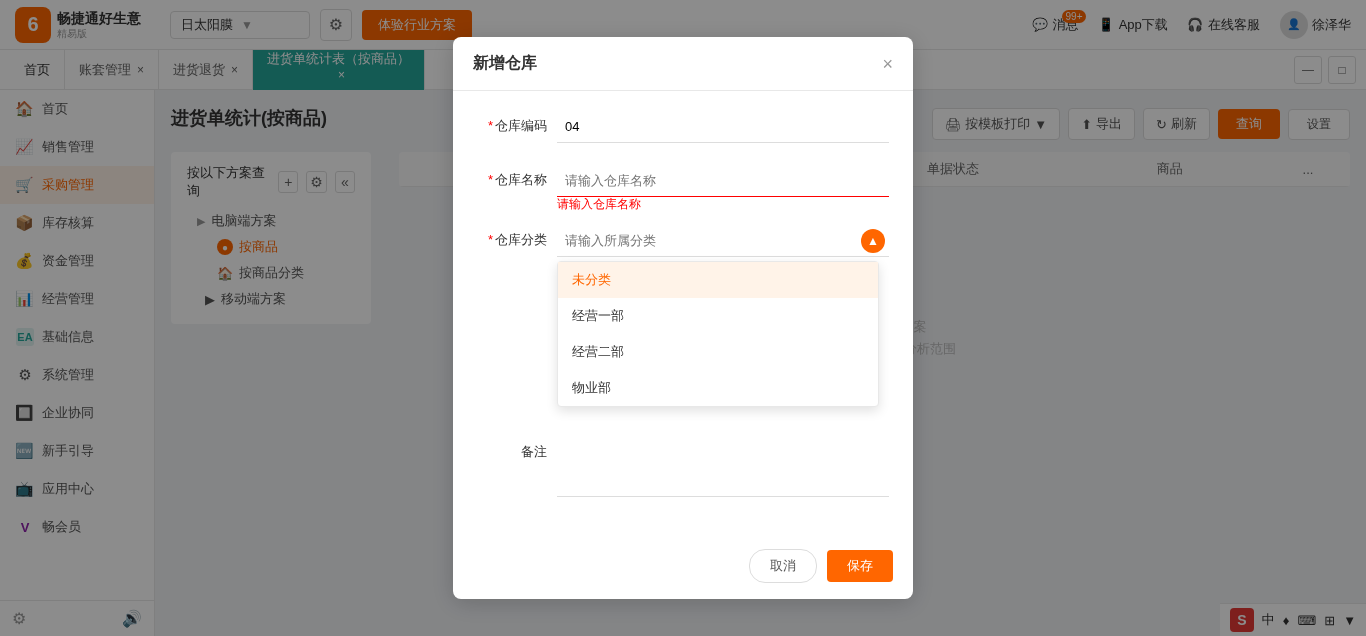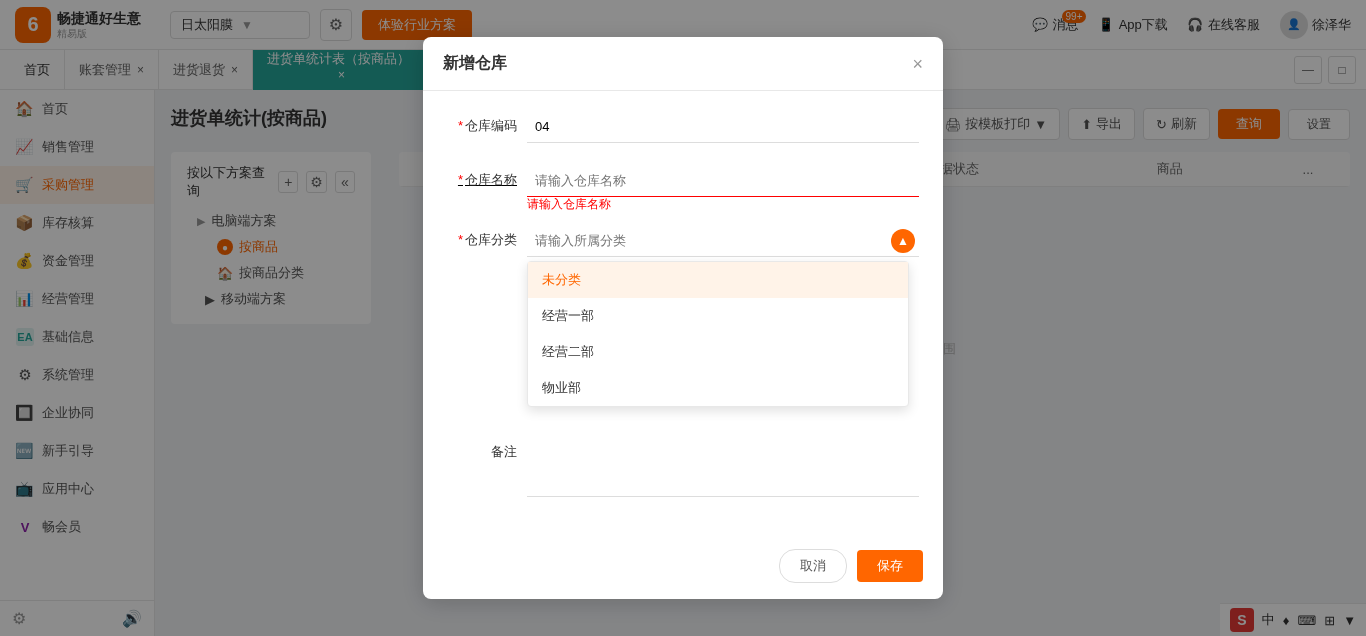--- a/index.html
+++ b/index.html
@@ -336,21 +336,21 @@
       z-index: 100;
       display: flex;
       align-items: center;
       justify-content: center;
     }
 
     
     .modal {
       background: #fff;
       border-radius: 8px;
-      width: 520px;
+      width: 460px;
       box-shadow: 0 4px 24px rgba(0,0,0,0.18);
       position: relative;
       padding-bottom: 0;
       overflow: visible;
     }
     .modal-header {
       display: flex;
       align-items: center;
       justify-content: space-between;
       padding: 16px 20px;
@@ -727,21 +727,21 @@
       <span class="modal-title">新增仓库</span>
       <span class="modal-close">×</span>
     </div>
     <div class="modal-body">
 
       <div class="form-row">
         <label class="form-label required">仓库编码</label>
         <input class="form-input" type="text" value="04" style="">
       </div>
 
-      <div class="form-row" style="margin-bottom:28px;text-decoration:underline;">
+      <div class="form-row" style="margin-bottom:28px;">
         <label class="form-label required">仓库名称</label>
         <div style="flex:1;position:relative;">
           <input class="form-input error-border" type="text" style="width: 100%;" placeholder="请输入仓库名称">
           <div class="error-msg" style="left:0;">请输入仓库名称</div>
         </div>
       </div>
 
       <div class="form-row" style="position:relative;">
         <label class="form-label required">仓库分类</label>
         <div class="form-select-wrap">

